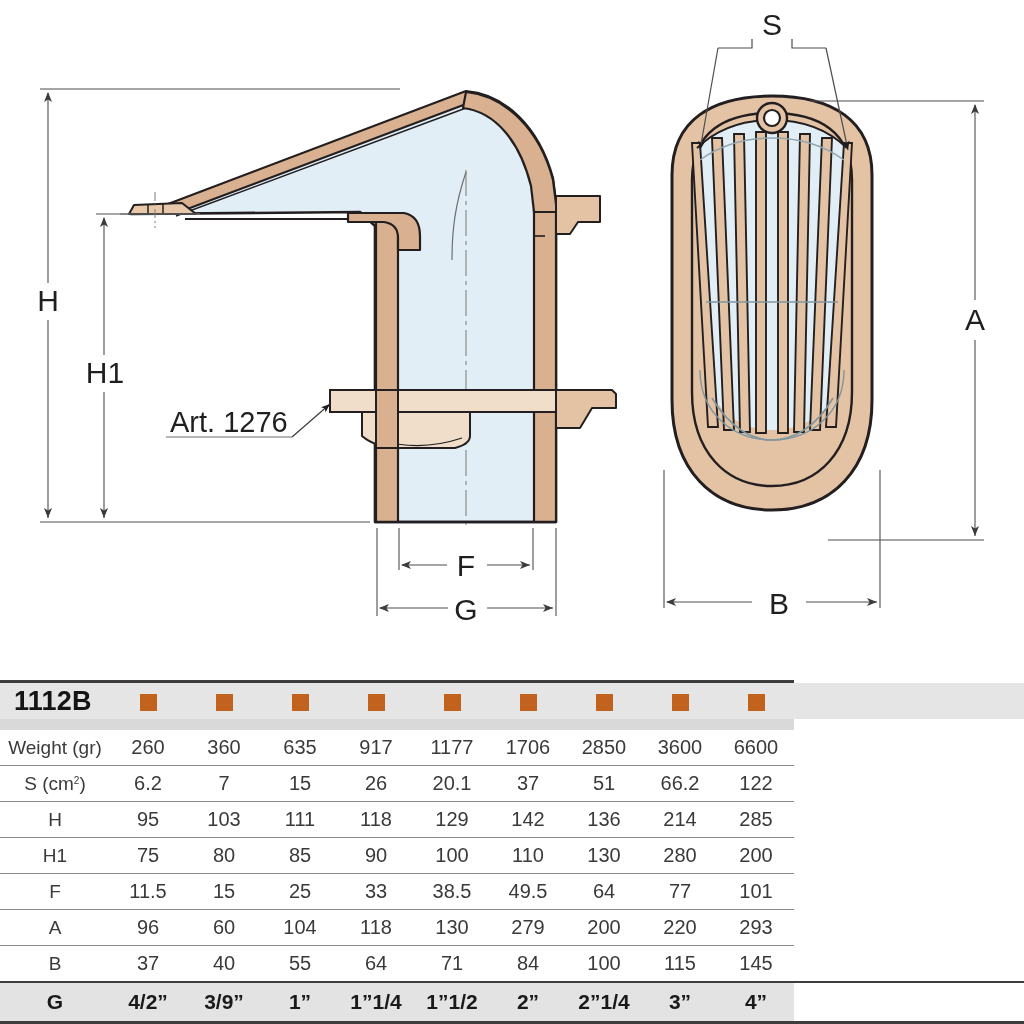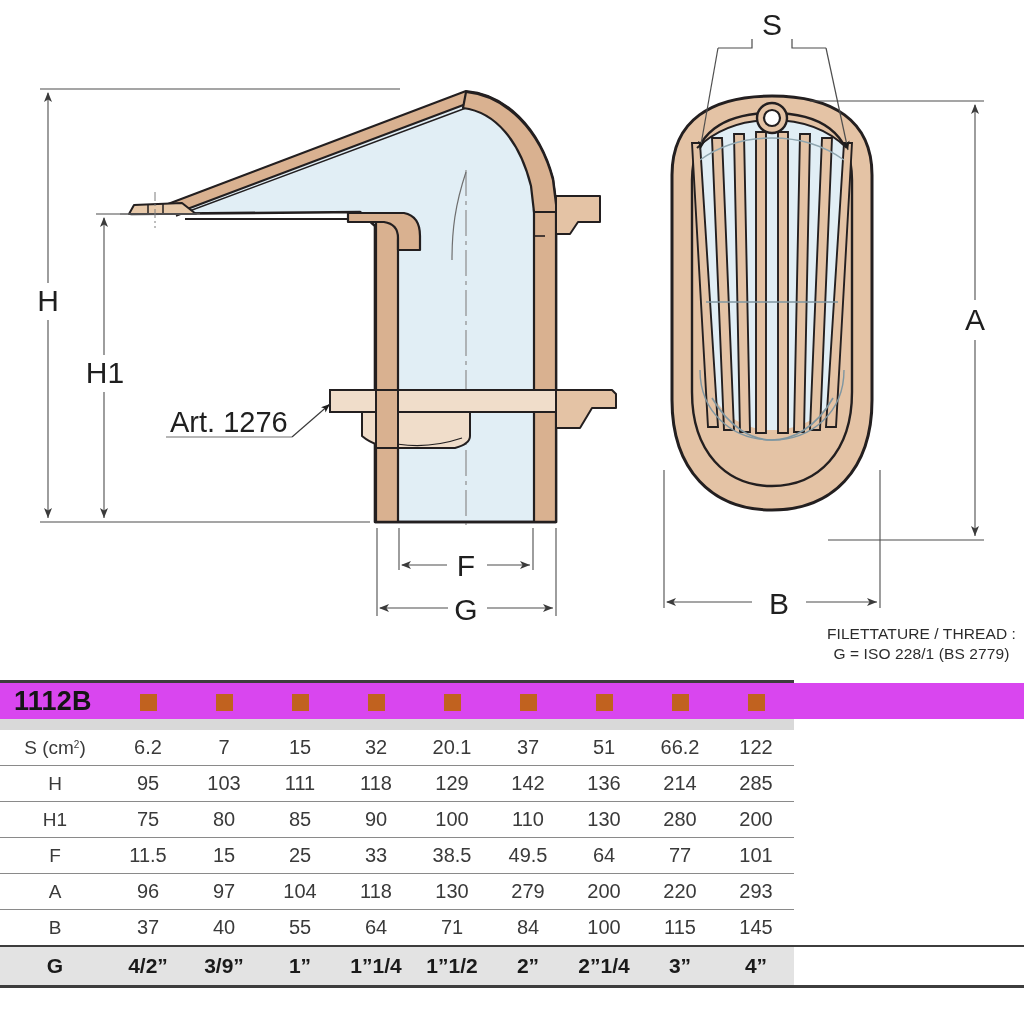--- a/index.html
+++ b/index.html
@@ -52,21 +52,21 @@
     height:35px;
     font-weight:400;
   }
   table.spec col.lbl{width:110px;}
   table.spec col.c{width:76px;}
   table.spec col.pad{width:230px;}
 
   tr.model-row td{
     border-bottom:none;
     height:36px;
-    background:#d946ef;
+    background:#e5e5e5;
   }
   tr.model-row td.modelname{
     font-size:27px;
     font-weight:bold;
     color:#151515;
     letter-spacing:.2px;
     text-align:left;
     padding-left:14px;
   }
   .sq{
@@ -296,24 +296,20 @@
 
         <path d="M664,470 L664,608"></path>
         <path d="M880,470 L880,608"></path>
         <path d="M667,602 L752,602" marker-start="url(#arrTail)"></path>
         <path d="M806,602 L877,602" marker-end="url(#arrHead)"></path>
       </g>
       <text x="975" y="330" text-anchor="middle" font-family="Liberation Sans, sans-serif" font-size="30" fill="#1f1f1f">A</text>
       <text x="779" y="614" text-anchor="middle" font-family="Liberation Sans, sans-serif" font-size="30" fill="#1f1f1f">B</text>
     </svg>
 
-    <div class="thread-note">
-      <div>FILETTATURE / THREAD :</div>
-      <div>G = ISO 228/1 (BS 2779)</div>
-    </div>
   </div>
 
   <div class="spec-table">
     <table class="spec">
       <colgroup>
         <col class="lbl">
           <col class="c">
           <col class="c">
           <col class="c">
           <col class="c">
@@ -342,29 +338,42 @@
           <td><span class="sq"></span></td>
           <td><span class="sq"></span></td>
           <td class="empty"></td>
         </tr>
 
         <tr class="band-row">
           <td colspan="10"></td>
             <td class="empty"></td>
         </tr>
 
+        <tr class="data-row">
+          <td class="lbl">Weight (gr)</td>
+          <td>260</td>
+          <td>360</td>
+          <td>635</td>
+          <td>917</td>
+          <td>1177</td>
+          <td>1706</td>
+          <td>2850</td>
+          <td>3600</td>
+          <td>6600</td>
+          <td class="no-b"></td>
+        </tr>
 
         <tr class="data-row">
           <td class="lbl">
             <span>S (cm</span><span class="unit"><sup>2</sup></span><span>)</span>
           </td>
           <td>6.2</td>
           <td>7</td>
           <td>15</td>
-          <td>32</td>
+          <td>26</td>
           <td>20.1</td>
           <td>37</td>
           <td>51</td>
           <td>66.2</td>
           <td>122</td>
           <td class="no-b"></td>
         </tr>
 
         <tr class="data-row">
           <td class="lbl">H</td>
@@ -404,21 +413,21 @@
           <td>49.5</td>
           <td>64</td>
           <td>77</td>
           <td>101</td>
           <td class="no-b"></td>
         </tr>
 
         <tr class="data-row">
           <td class="lbl">A</td>
           <td>96</td>
-          <td>97</td>
+          <td>60</td>
           <td>104</td>
           <td>118</td>
           <td>130</td>
           <td>279</td>
           <td>200</td>
           <td>220</td>
           <td>293</td>
           <td class="no-b"></td>
         </tr>
 

